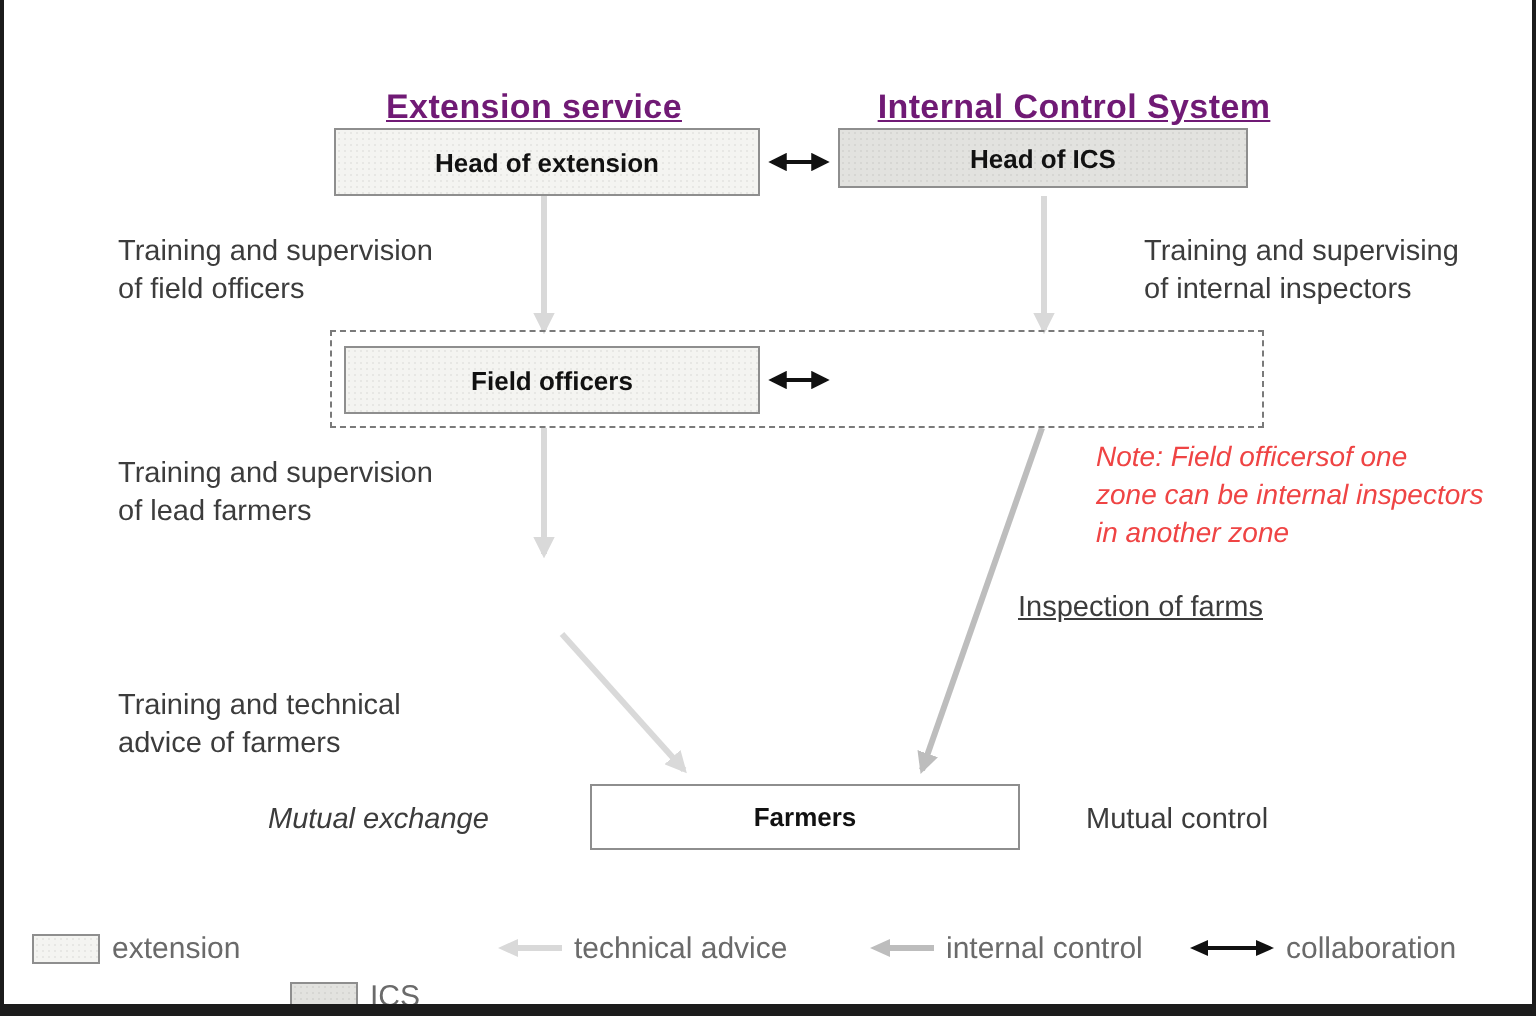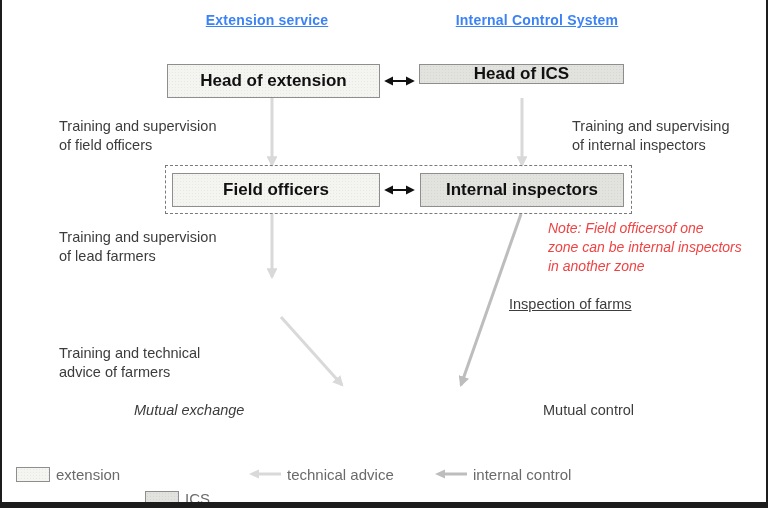--- a/index.html
+++ b/index.html
@@ -4,27 +4,27 @@
 <style>
   html,body{margin:0;padding:0;background:#ffffff;}
   #stage{
     position:relative;width:768px;height:508px;background:#ffffff;
     box-sizing:border-box;
     border-left:2px solid #1c1c1c;border-right:2px solid #1c1c1c;border-bottom:6px solid #1c1c1c;
     font-family:"Liberation Sans","DejaVu Sans",sans-serif;
     overflow:hidden;
   }
   .title{
-    position:absolute;font-weight:bold;font-size:14px;color:#3b82f6;
-    text-decoration:underline;text-align:center;letter-spacing:.2px;
+    position:absolute;font-weight:bold;font-size:17px;color:#701a75;
+    text-decoration:underline;text-align:center;letter-spacing:.2px;margin-top:32px;
   }
   .nodebox{
     position:absolute;box-sizing:border-box;border:1px solid #8e8e8e;
     display:flex;align-items:center;justify-content:center;
-    font-weight:bold;font-size:17px;color:#111;
+    font-weight:bold;font-size:13px;color:#111;
   }
   .fill-ext{
     background-color:#f4f4f1;
     background-image:radial-gradient(#e7e7e4 0.5px, rgba(0,0,0,0) 0.6px);
     background-size:3px 3px;
   }
   .fill-ics{
     background-color:#e2e2df;
     background-image:radial-gradient(#d6d6d3 0.5px, rgba(0,0,0,0) 0.6px);
     background-size:3px 3px;
@@ -79,26 +79,26 @@
     <line x1="520" y1="98" x2="520" y2="165" stroke="#d9d9d9" stroke-width="3" marker-end="url(#mLight)"></line>
 
     <line x1="270" y1="214" x2="270" y2="277" stroke="#d9d9d9" stroke-width="3" marker-end="url(#mLight)"></line>
 
     <line x1="279" y1="317" x2="340" y2="385" stroke="#d9d9d9" stroke-width="3" marker-end="url(#mLight)"></line>
 
     <line x1="519" y1="214" x2="459" y2="385" stroke="#bdbdbd" stroke-width="3" marker-end="url(#mMid)"></line>
   </svg>
 
   <div class="nodebox fill-ext" style="left:165px;top:64px;width:213px;height:34px;">Head of extension</div>
-  <div class="nodebox fill-ics" style="left:417px;top:64px;width:205px;height:20px;">Head of ICS</div>
+  <div class="nodebox fill-ics" style="left:417px;top:64px;width:205px;height:30px;">Head of ICS</div>
 
   <div class="dashedgroup" style="left:163px;top:165px;width:467px;height:49px;"></div>
   <div class="nodebox fill-ext" style="left:170px;top:173px;width:208px;height:34px;">Field officers</div>
-  <div class="nodebox fill-ics" style="left:418px;top:173px;width:204px;height:34px;">Internal inspectors</div>
 
+  <div class="nodebox fill-white" style="left:293px;top:392px;width:215px;height:33px;">Farmers</div>
 
   <div class="lbl" style="left:57px;top:117px;width:210px;">Training and supervision
 of field officers</div>
   <div class="lbl" style="left:570px;top:117px;width:195px;">Training and supervising
 of internal inspectors</div>
   <div class="lbl" style="left:57px;top:228px;width:210px;">Training and supervision
 of lead farmers</div>
   <div class="note" style="left:546px;top:219px;width:200px;">Note: Field officersof one
 zone can be internal inspectors
 in another zone</div>
@@ -123,14 +123,22 @@
     </svg>
     <span>internal control</span>
   </div>
   <div class="legend-item" style="left:247px;">
     <svg class="legend-arrow" width="32" height="12" viewBox="0 0 32 12">
       <polygon points="0,6 10,1.5 10,10.5" fill="#d9d9d9"></polygon>
       <rect x="9" y="4.5" width="23" height="3" fill="#d9d9d9"></rect>
     </svg>
     <span>technical advice</span>
   </div>
+  <div class="legend-item" style="left:593px;">
+    <svg class="legend-arrow" width="42" height="12" viewBox="0 0 42 12">
+      <polygon points="0,6 9,2 9,10" fill="#111111"></polygon>
+      <polygon points="42,6 33,2 33,10" fill="#111111"></polygon>
+      <rect x="8" y="5" width="26" height="2" fill="#111111"></rect>
+    </svg>
+    <span>collaboration</span>
+  </div>
 
 </div>
 
 </body></html>

